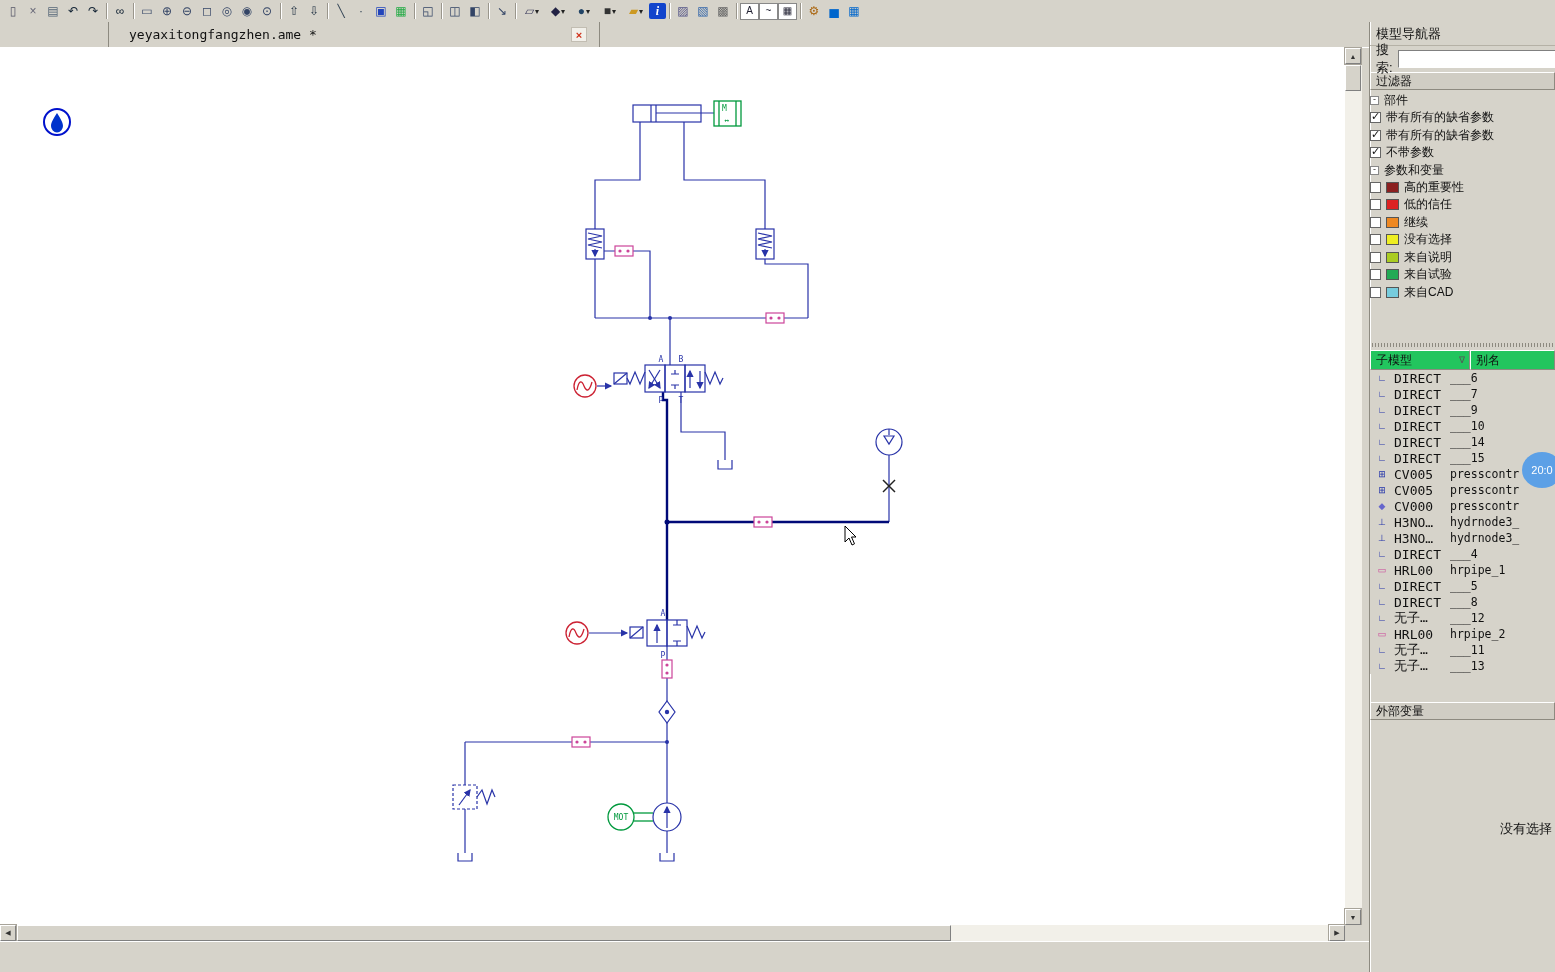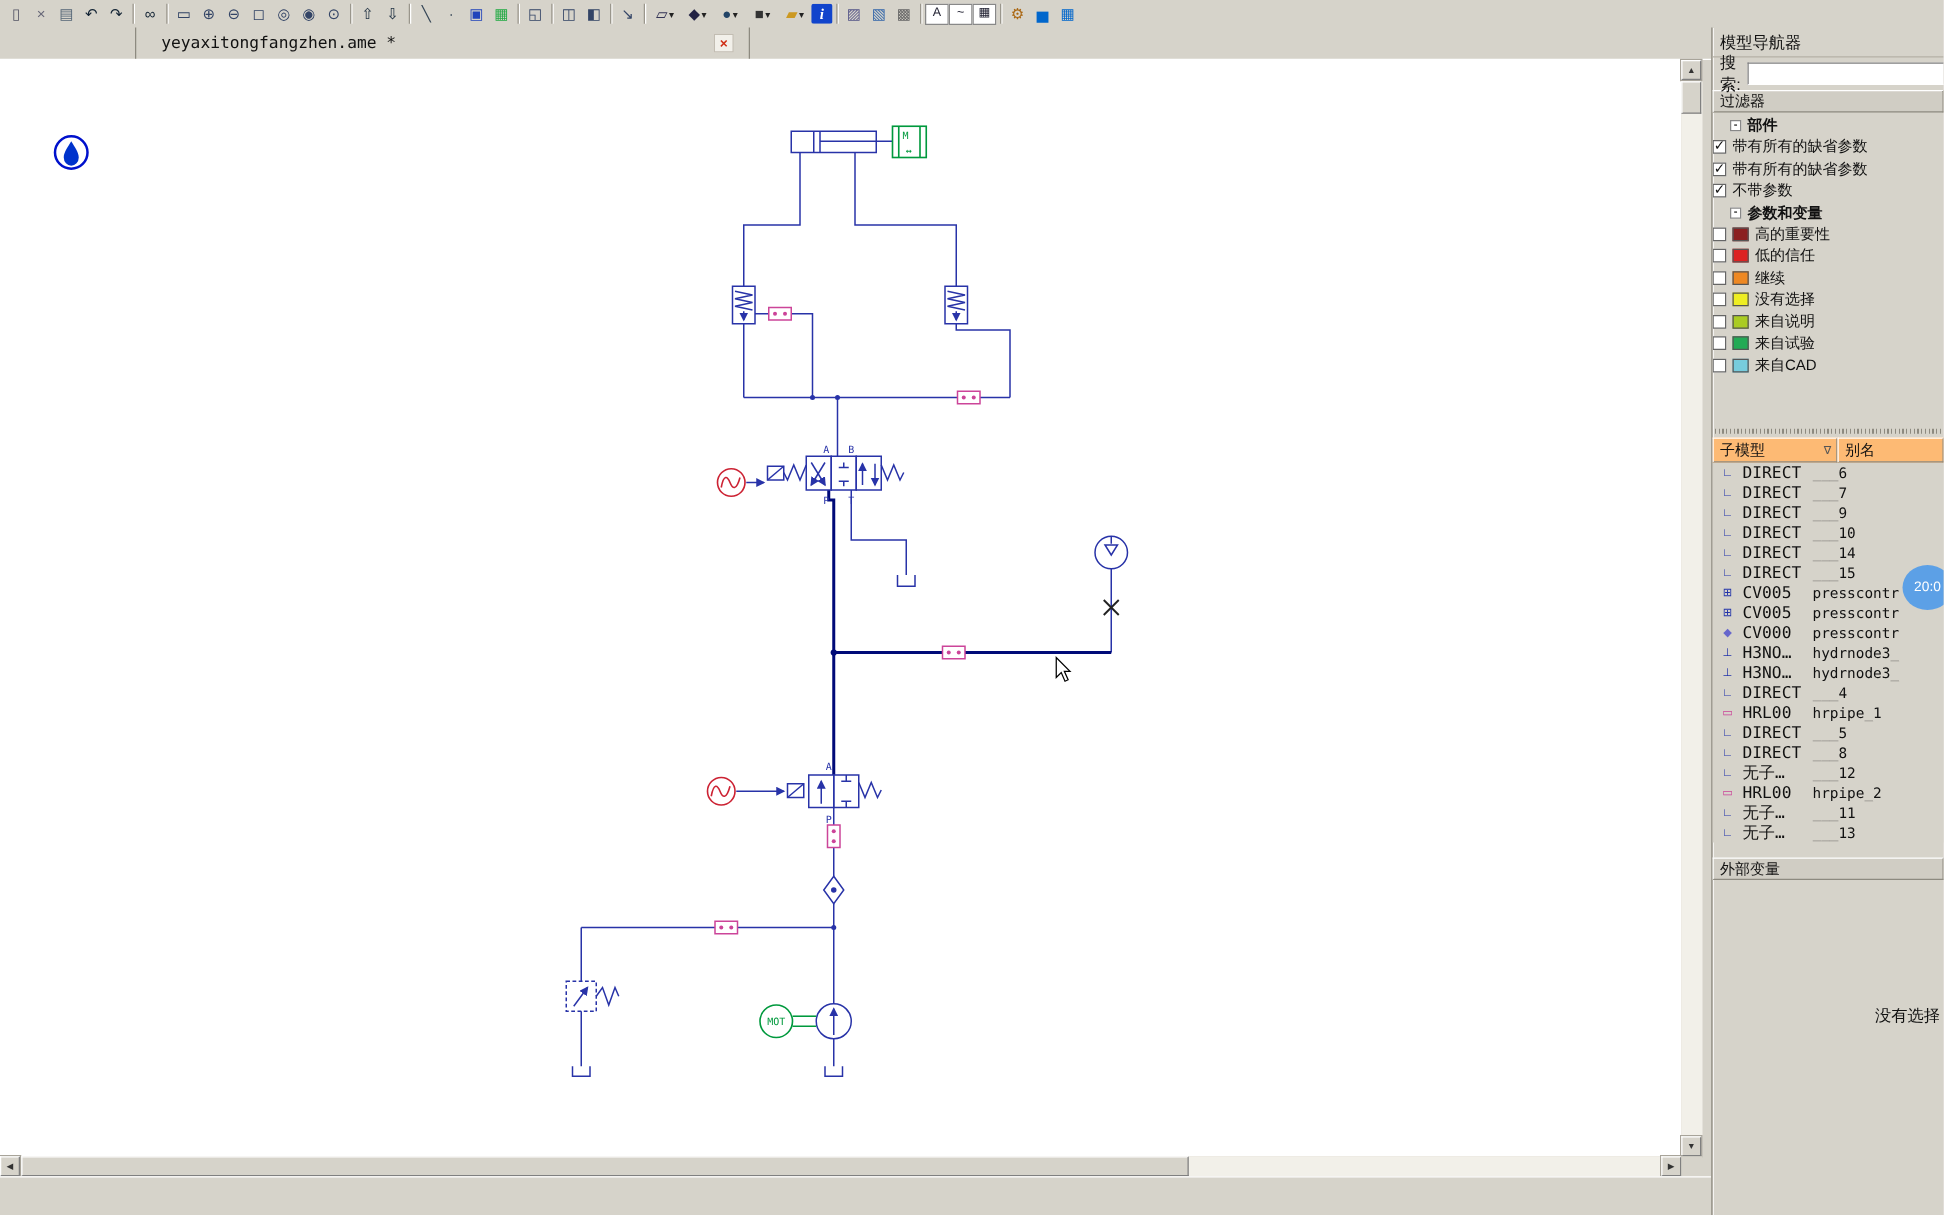--- a/index.html
+++ b/index.html
@@ -70,48 +70,48 @@
            border-left:1px solid #8d8a80; box-shadow:inset 1px 0 0 #fff; overflow:hidden; }
   .panel-title { height:24px; line-height:23px; padding-left:6px; font-size:13px; color:#111;
                  border-bottom:1px solid #b5b1a6; }
   .search-row { height:26px; display:flex; align-items:center; padding:0 2px 0 6px; font-size:13px; }
   .search-row input { flex:1; margin-left:5px; height:18px; border:1px solid;
                       border-color:#808080 #fff #fff #808080; background:#fff; font-size:12px; padding:0 2px;
                       font-family:"Liberation Sans", sans-serif; }
   .sec-header { height:18px; line-height:16px; background:#d0cdc4; border:1px solid;
                 border-color:#fff #8d8a80 #8d8a80 #fff; padding-left:5px; font-size:12px; }
   .tree { height:250px; padding-top:2px; overflow:hidden; }
-  .tree-parent { display:flex; align-items:center; height:17px; padding-left:14px; white-space:nowrap;font-weight:bold; }
+  .tree-parent { display:flex; align-items:center; height:17px; padding-left:0; white-space:nowrap; }
   .expander { width:9px; height:9px; border:1px solid #888; background:#fff; margin-right:5px;
               font-size:9px; line-height:7px; text-align:center; color:#333; flex:0 0 9px; }
   .expander::before { content:"-"; position:relative; top:-1px; }
   .tree-item { display:flex; align-items:center; height:17.5px; white-space:nowrap; overflow:hidden; }
   .checkbox { width:11px; height:11px; border:1px solid #666; background:#fff; margin-right:5px;
               position:relative; flex:0 0 11px; }
   .checkbox.checked::after { content:"✓"; position:absolute; left:0px; top:-3px; font-size:11px; color:#111; }
   .swatch { width:13px; height:11px; border:1px solid #555; margin-right:5px; flex:0 0 13px; }
   .tlabel { font-size:12px; }
 
   .splitter { height:10px; display:flex; align-items:center; padding:0 2px; }
   .splitter::before { content:""; flex:1; height:4px;
      background:repeating-linear-gradient(90deg,#8d8a80 0 1px, transparent 1px 3px); }
 
   .tbl-head { height:20px; display:flex; }
-  .tbl-head .hc { background:#fdba74; border:1px solid; border-color:#fff #8d8a80 #8d8a80 #fff;
+  .tbl-head .hc { background:#22c55e; border:1px solid; border-color:#fff #8d8a80 #8d8a80 #fff;
                   font-size:12px; line-height:17px; padding-left:5px; display:flex; align-items:center; }
   .tbl-head .hc1 { width:100px; }
   .tbl-head .hc2 { flex:1; }
   .sort-glyph { margin-left:auto; margin-right:4px; font-size:9px; color:#555; }
   .tbl-rows { height:304px; overflow:hidden; background:#d6d3ca; }
   .trow { display:flex; align-items:center; height:16px; white-space:nowrap; overflow:hidden; }
   .ricon { width:24px; text-align:center; font-size:9px; flex:0 0 24px; }
   .cell-sub { width:56px; flex:0 0 56px; font-family:"DejaVu Sans Mono", monospace; font-size:13px; overflow:hidden; }
   .cell-alias { flex:1; font-family:"DejaVu Sans Mono", monospace; font-size:11.5px; overflow:hidden; }
 
-  .ext-header { margin-top:12px; }
+  .ext-header { margin-top:28px; }
   .no-selection { margin-top:100px; text-align:right; padding-right:3px; font-size:13px; color:#111; }
 
   
   .badge { position:absolute; left:1522px; top:452px; width:40px; height:36px; border-radius:50%;
            background:rgba(70,150,235,0.85); color:#fff; font-size:11px;
            display:flex; align-items:center; justify-content:center; overflow:hidden; z-index:5; }
 </style>
 </head>
 <body>
 

